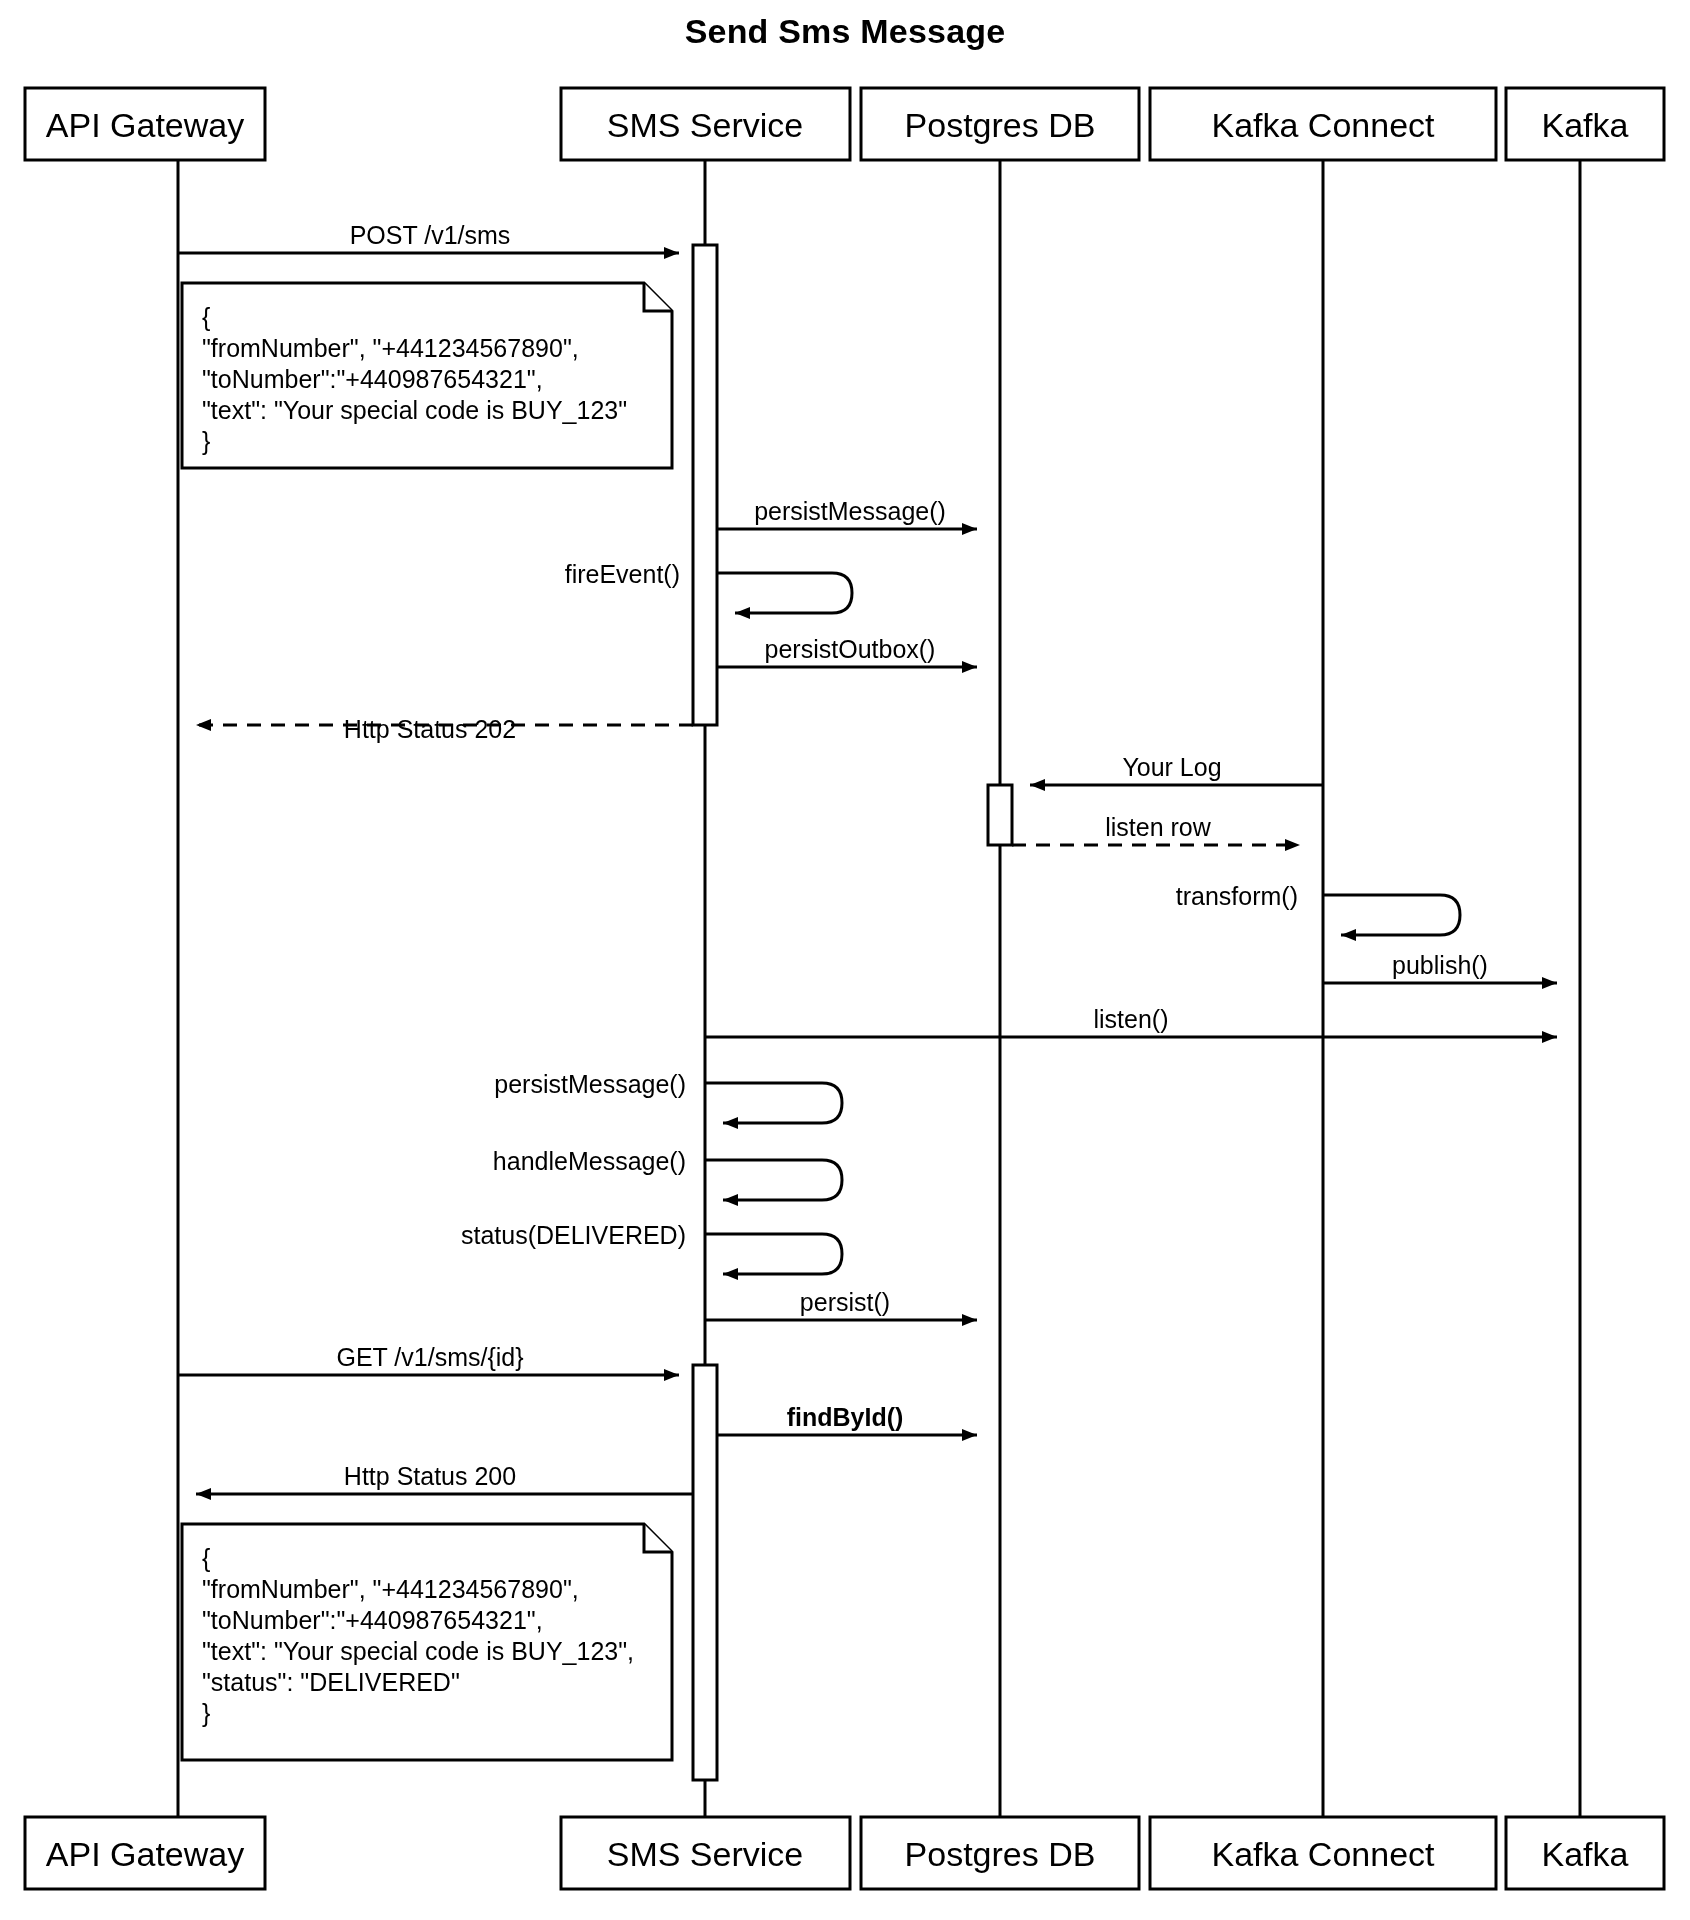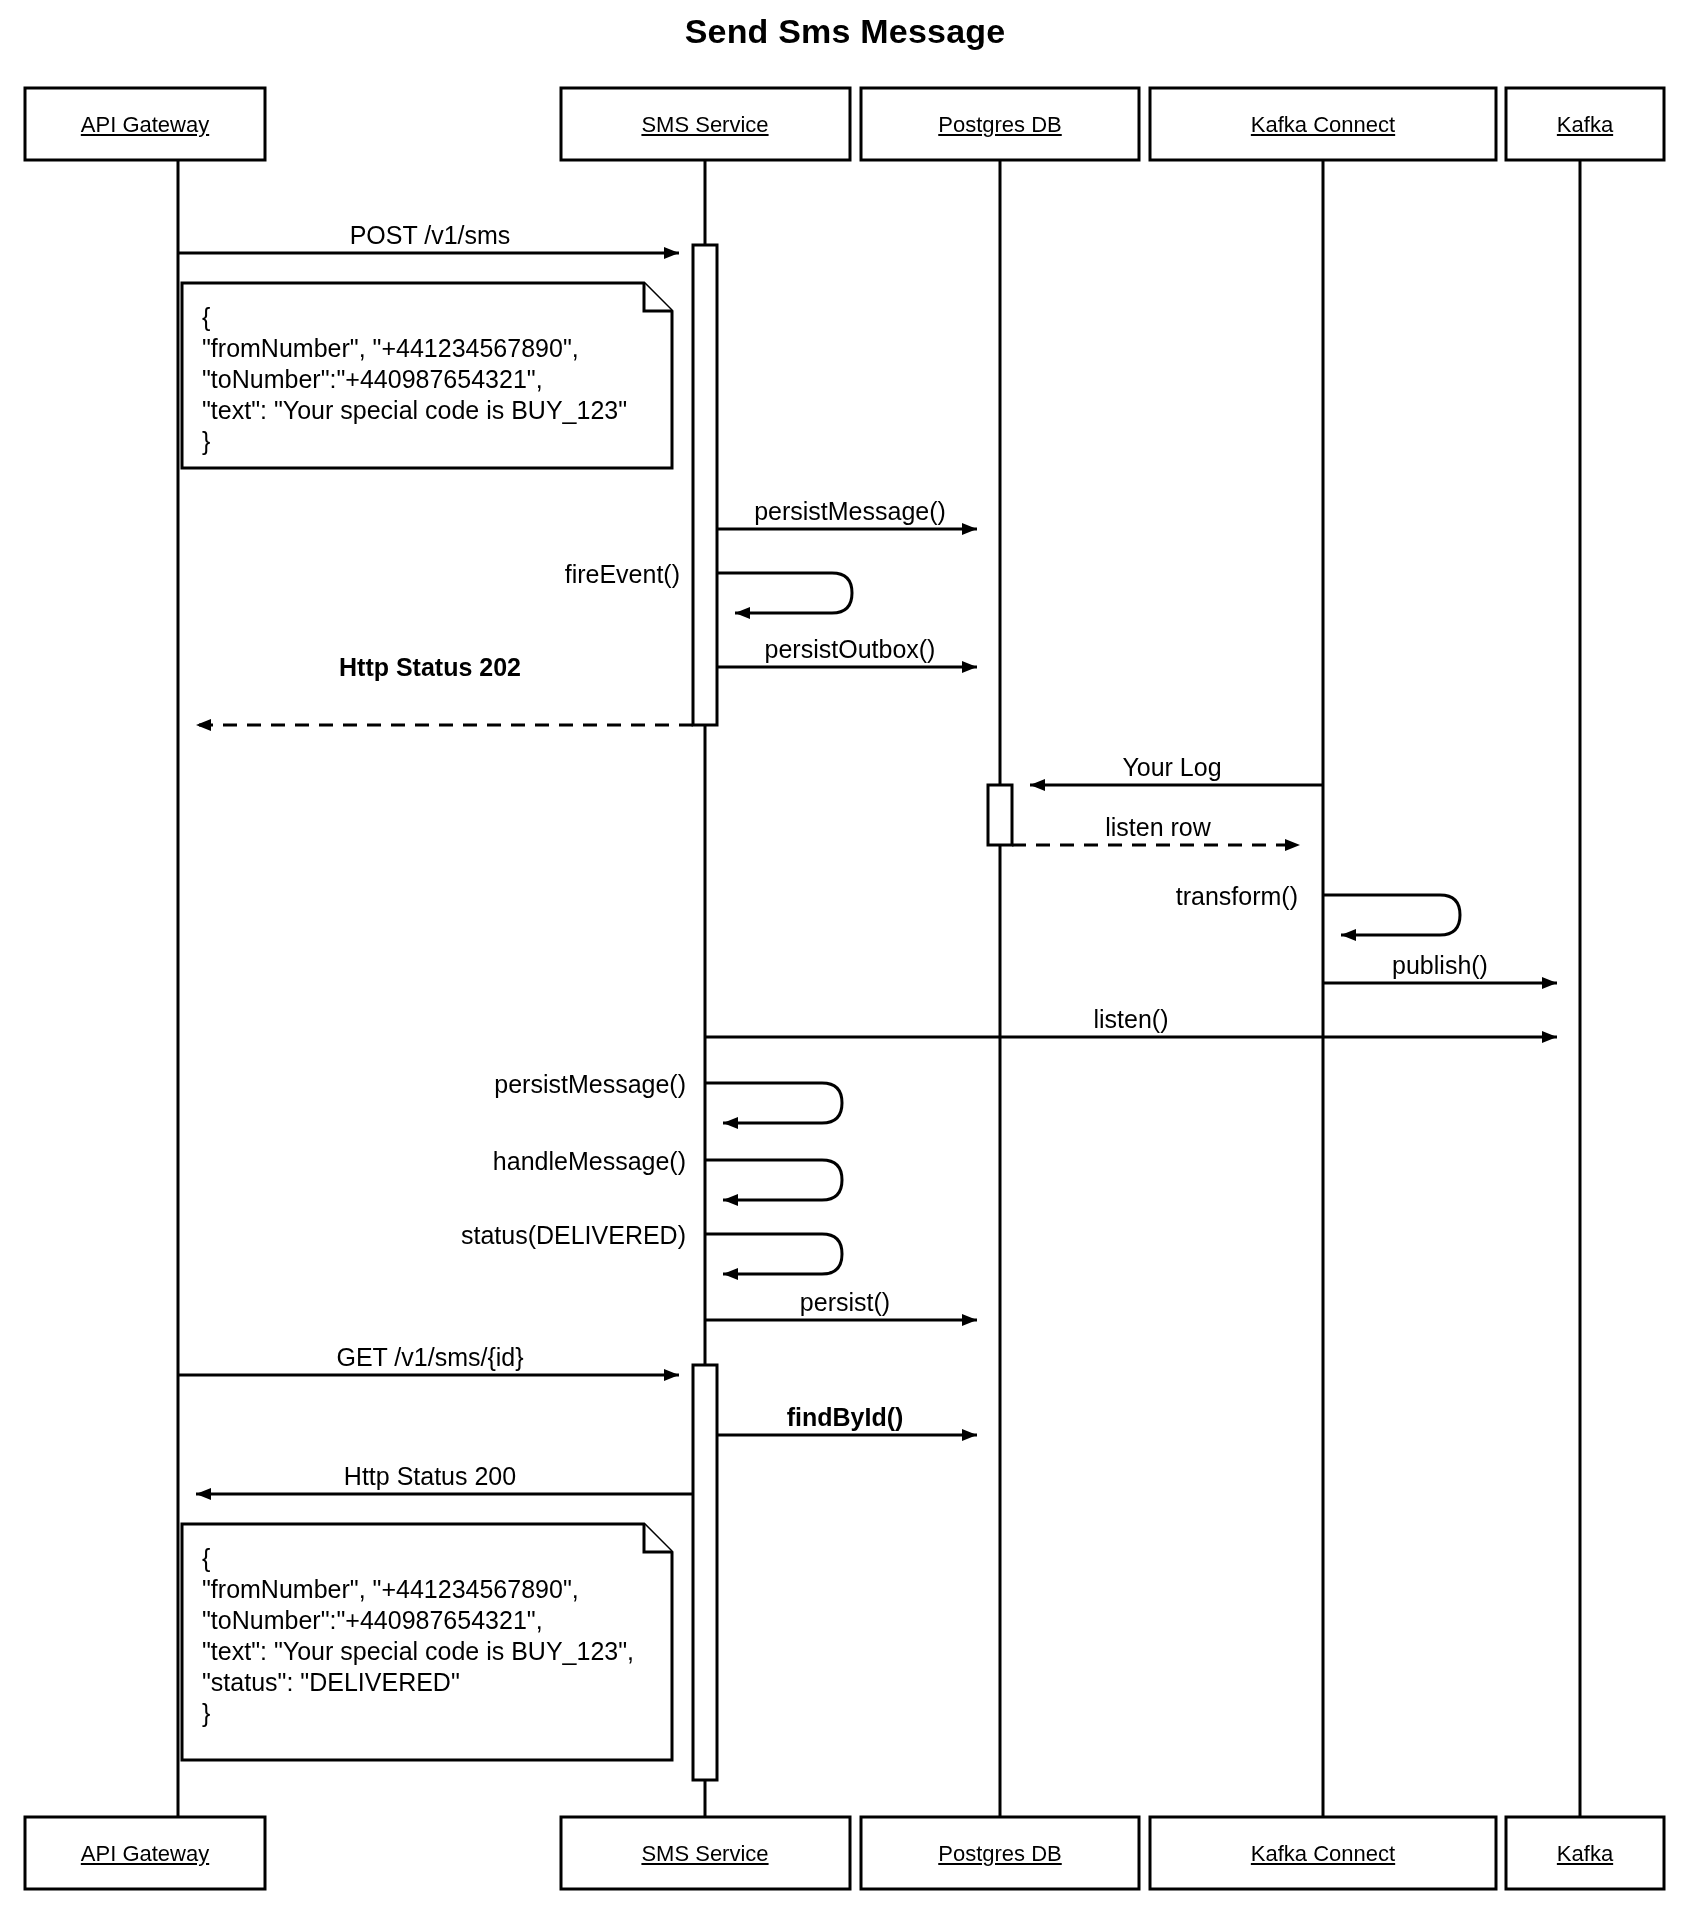--- a/index.html
+++ b/index.html
@@ -4,22 +4,22 @@
 <style>
   html,body{margin:0;padding:0;background:#ffffff;}
   body{font-family:"Liberation Sans", sans-serif;color:#000;}
   #canvas{position:relative;width:1690px;height:1920px;background:#fff;overflow:hidden;}
   #diagram{position:absolute;left:0;top:0;width:1690px;height:1920px;}
   .ttl{position:absolute;left:0;top:12px;width:1690px;text-align:center;
        font-size:34px;font-weight:bold;letter-spacing:.2px;}
   .lbl{position:absolute;font-size:25px;white-space:nowrap;line-height:1;}
   .lbl.r{transform:translateX(-100%);}
   .lbl.c{transform:translateX(-50%);margin-top:8px;}
-  .actor-label{position:absolute;font-size:22px;white-space:nowrap;
-       transform:translate(-50%,-50%);text-decoration:underline;}
+  .actor-label{position:absolute;font-size:34px;white-space:nowrap;
+       transform:translate(-50%,-50%);}
   .note-text{position:absolute;font-size:25px;line-height:1.24;white-space:pre;}
 </style>
 </head>
 <body>
 
 <div id="canvas">
 
   <div class="ttl">Send Sms Message</div>
 
   <svg id="diagram" viewBox="0 0 1690 1920">
@@ -108,21 +108,21 @@
   <div class="actor-label" style="left:145px;top:1854px;">API Gateway</div>
   <div class="actor-label" style="left:705px;top:1854px;">SMS Service</div>
   <div class="actor-label" style="left:1000px;top:1854px;">Postgres DB</div>
   <div class="actor-label" style="left:1323px;top:1854px;">Kafka Connect</div>
   <div class="actor-label" style="left:1585px;top:1854px;">Kafka</div>
 
   <div class="lbl c" style="left:430px;top:215px;">POST /v1/sms</div>
   <div class="lbl c" style="left:850px;top:491px;">persistMessage()</div>
   <div class="lbl r" style="left:680px;top:562px;">fireEvent()</div>
   <div class="lbl c" style="left:850px;top:629px;">persistOutbox()</div>
-  <div class="lbl c" style="left:430px;top:647px;font-weight:bold;">Http Status 202</div>
+  <div class="lbl c" style="left:430px;top:709px;">Http Status 202</div>
   <div class="lbl c" style="left:1172px;top:747px;">Your Log</div>
   <div class="lbl c" style="left:1158px;top:807px;">listen row</div>
   <div class="lbl r" style="left:1298px;top:884px;">transform()</div>
   <div class="lbl c" style="left:1440px;top:945px;">publish()</div>
   <div class="lbl c" style="left:1131px;top:999px;">listen()</div>
   <div class="lbl r" style="left:686px;top:1072px;">persistMessage()</div>
   <div class="lbl r" style="left:686px;top:1149px;">handleMessage()</div>
   <div class="lbl r" style="left:686px;top:1223px;">status(DELIVERED)</div>
   <div class="lbl c" style="left:845px;top:1282px;">persist()</div>
   <div class="lbl c" style="left:430px;top:1337px;">GET /v1/sms/{id}</div>

